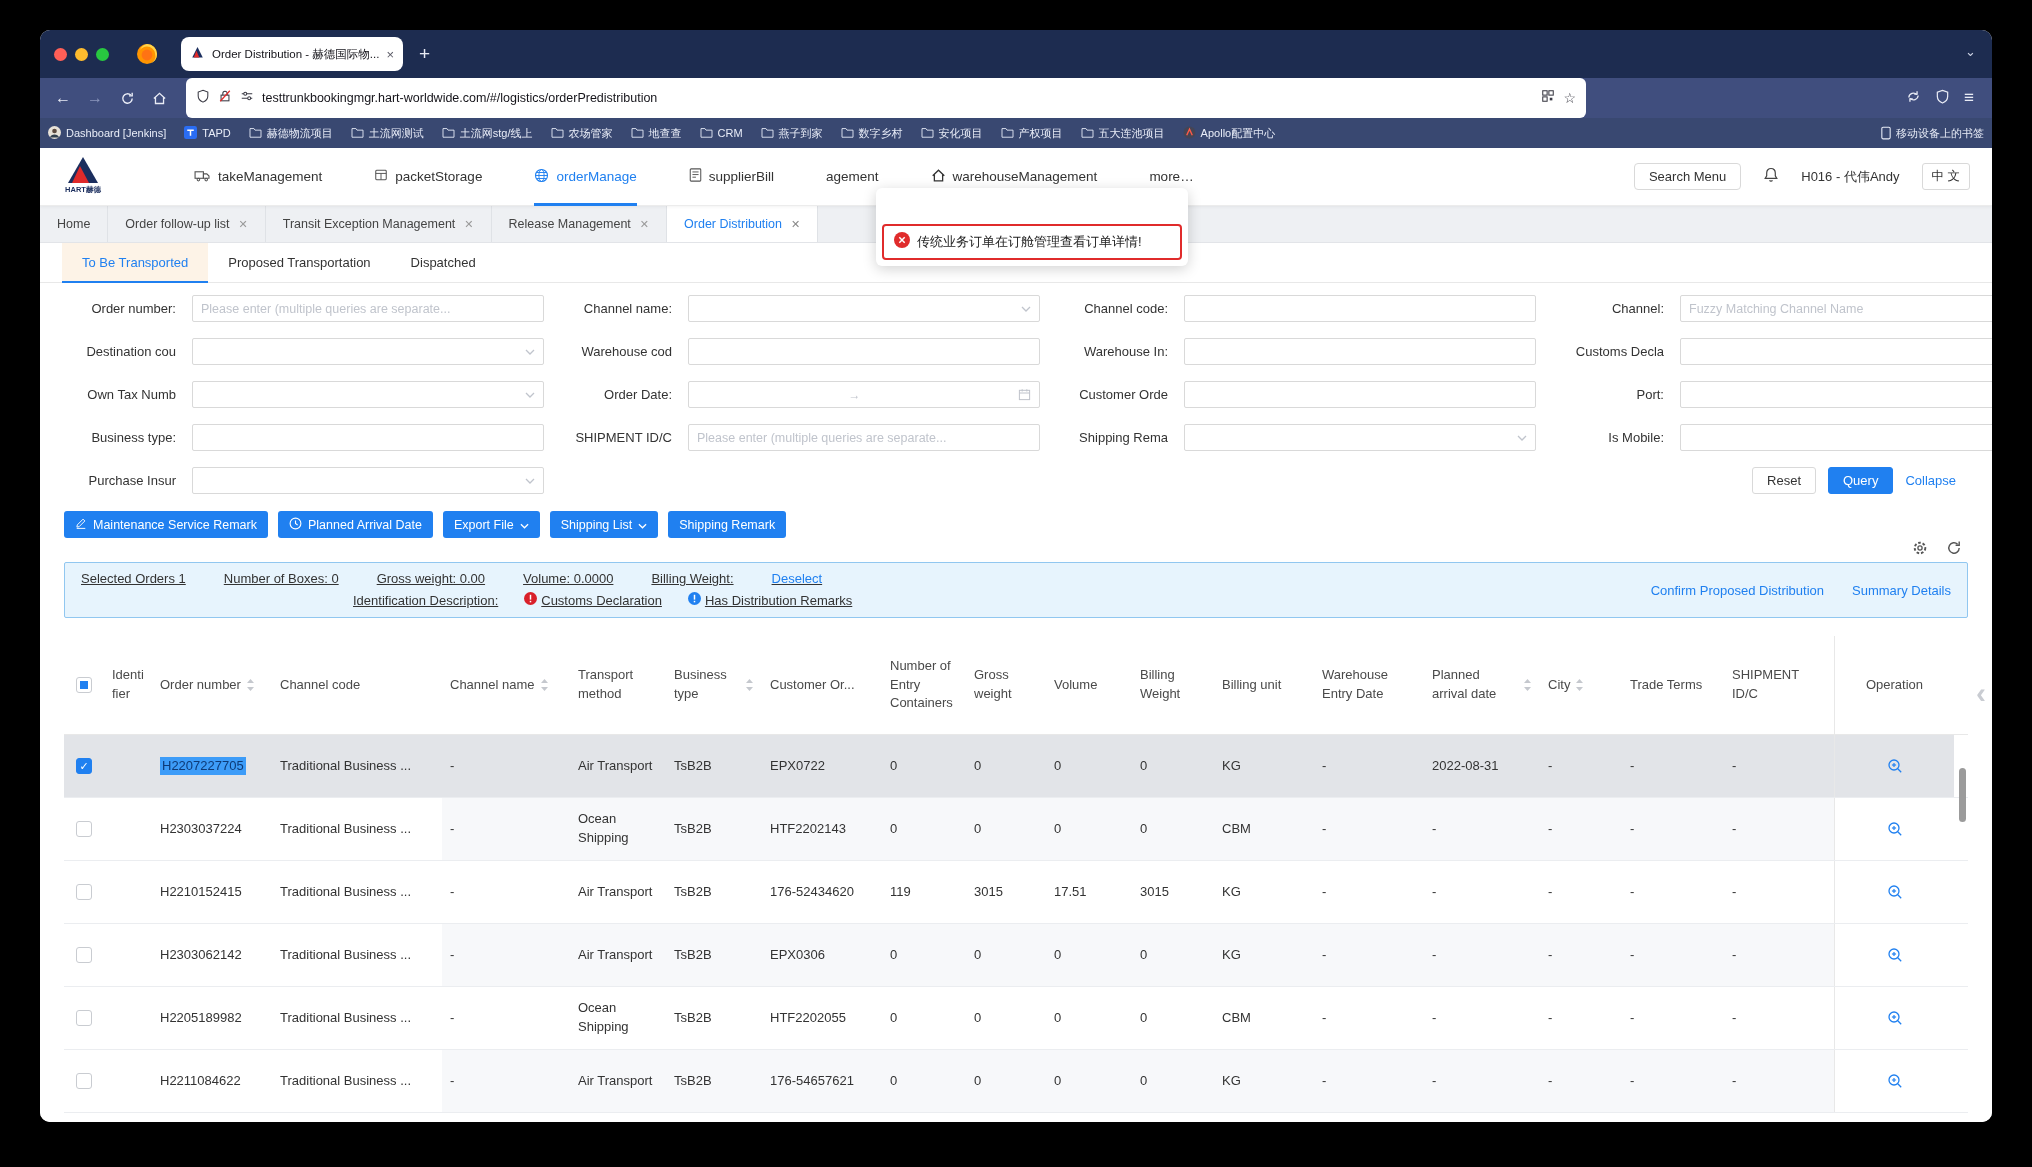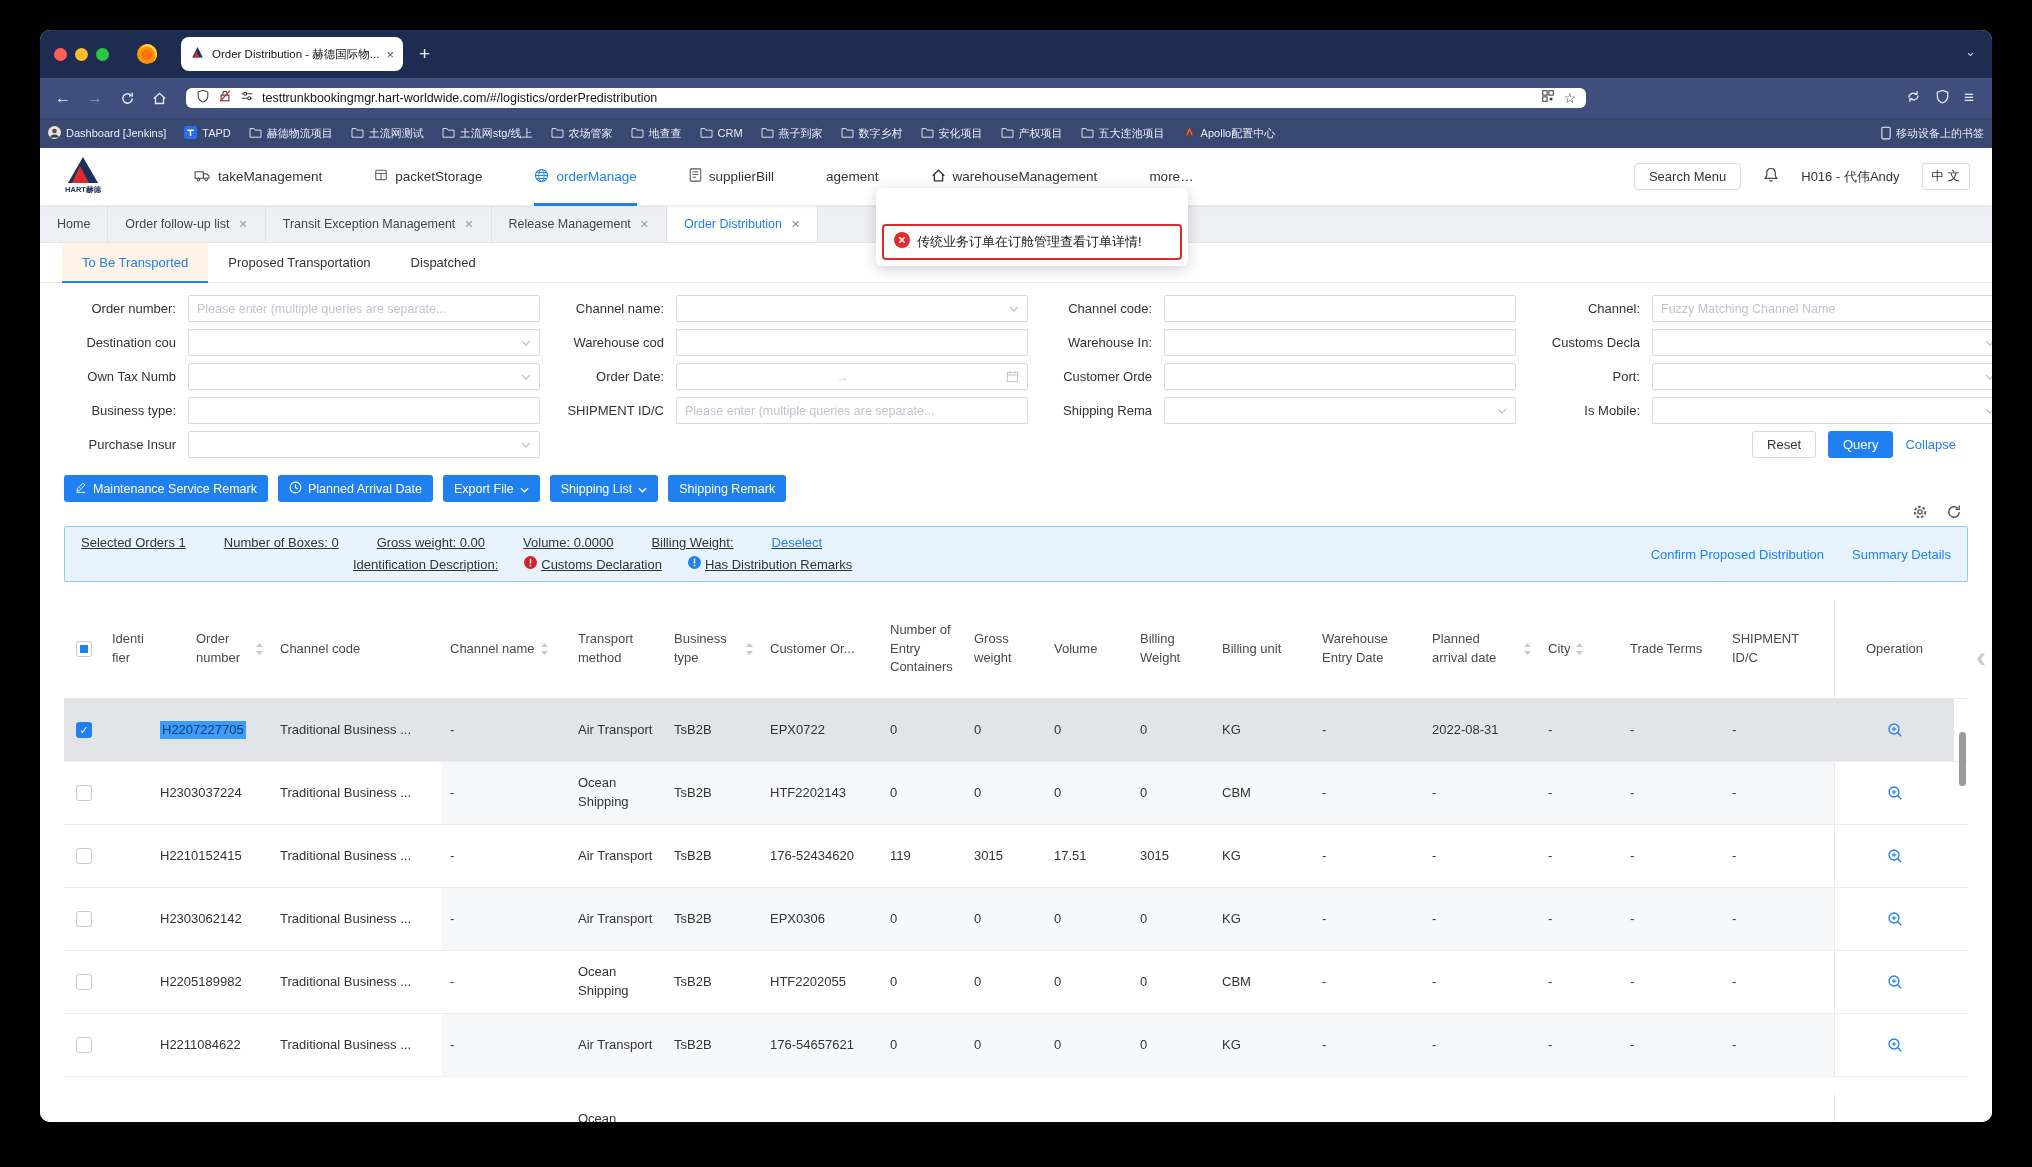--- a/index.html
+++ b/index.html
@@ -14,21 +14,21 @@
   .ff-icon { margin-right:22px; display:flex; }
   .tab { width:222px; height:34px; background:#fff; border-radius:8px; display:flex; align-items:center; padding:0 9px; gap:7px; }
   .tab-title { font-size:11.5px; color:#15141a; white-space:nowrap; overflow:hidden; text-overflow:clip; flex:1; }
   .tab-close { color:#5b5b66; font-size:13px; cursor:default; }
   .newtab { color:#e7eaf3; font-size:19px; margin-left:16px; }
   .tablist-btn { position:absolute; right:16px; top:14px; color:#cdd3e4; font-size:13px; }
 
   .navbar { height:40px; background:#404e7e; display:flex; align-items:center; padding:0 10px; gap:6px; }
   .navbtn { width:26px; height:26px; display:flex; align-items:center; justify-content:center; color:#e8ebf5; font-size:16px; border-radius:4px; }
   .navbtn.dim { color:#8d98bd; }
-  .urlbar { flex:0 0 1400px; height:20px; background:#fff; border-radius:6px; display:flex; align-items:center; padding:0 10px; gap:8px; margin-left:8px; }
+  .urlbar { flex:0 0 1400px; height:40px; background:#fff; border-radius:6px; display:flex; align-items:center; padding:0 10px; gap:8px; margin-left:8px; }
   .url-text { font-size:12.5px; color:#15141a; flex:1; white-space:nowrap; overflow:hidden; }
   .nav-right { display:flex; align-items:center; gap:14px; margin-left:auto; padding-right:8px; color:#e8ebf5; }
 
   .bookmarksbar { height:30px; background:#394871; display:flex; align-items:center; padding:0 8px; gap:18px; }
   .bm { display:flex; align-items:center; gap:5px; color:#e9edf8; font-size:11px; white-space:nowrap; }
   .bm-spacer { flex:1; }
 
   
   .app { position:relative; height:974px; background:#fff; }
   .appheader { height:58px; display:flex; align-items:center; padding:0 22px; border-bottom:1px solid #ececec; box-shadow:0 1px 3px rgba(0,0,0,.05); position:relative; }
@@ -50,21 +50,21 @@
   .ptab { display:flex; align-items:center; gap:9px; padding:0 17px; font-size:12.5px; color:#444; border-right:1px solid #dfe2e6; background:#eef0f3; }
   .ptab.active { background:#fff; color:#2080f0; }
   .ptab .x { color:#999; font-size:11px; }
   .ptab.active .x { color:#888; }
 
   .subtabs { height:40px; background:#fff; display:flex; align-items:stretch; border-bottom:1px solid #e8e8e8; padding-left:22px; }
   .stab { display:flex; align-items:center; padding:0 20px; font-size:13px; color:#333; position:relative; }
   .stab.active { color:#2080f0; background:#fdf3e7; }
   .stab.active:after { content:""; position:absolute; left:0; right:0; bottom:-1px; height:2px; background:#2080f0; }
 
-  .filters { position:relative; padding:12px 24px 8px 24px; display:grid; grid-template-columns:112px 352px 112px 352px 112px 352px 112px 352px; column-gap:12px; row-gap:7px; }
+  .filters { position:relative; padding:12px 24px 8px 24px; display:grid; grid-template-columns:112px 352px 112px 352px 112px 352px 112px 352px; column-gap:12px; row-gap:7px;gap:16px; }
   .flabel { font-size:13px; color:#333; text-align:right; align-self:center; white-space:nowrap; overflow:hidden; }
   .ffield { height:27px; border:1px solid #d9d9d9; border-radius:2px; background:#fff; display:flex; align-items:center; padding:0 8px; gap:6px; }
   .ffield .ph { font-size:12.5px; color:#c0c4cc; white-space:nowrap; overflow:hidden; flex:1; }
   .ffield .caret { margin-left:auto; display:flex; }
   .ffield.date { justify-content:center; }
   .ffield.date .arrow { color:#c0c4cc; font-size:12px; flex:1; text-align:center; }
   .filter-actions { position:absolute; right:36px; bottom:8px; display:flex; align-items:center; gap:12px; }
   .btn-reset { border:1px solid #d9d9d9; background:#fff; color:#333; font-size:13px; padding:5px 14px; border-radius:3px; }
   .btn-query { border:1px solid #2080f0; background:#2080f0; color:#fff; font-size:13px; padding:5px 14px; border-radius:3px; }
   .link { color:#2080f0; font-size:13px; }
@@ -607,21 +607,21 @@
     </div>
 
     <div class="tablewrap">
       <div class="tgrid thead" id="thead">
           <div class="cbcell th">
             <span class="checkbox ind"></span>
           </div>
           <div class="th" style="height:98px;">
             <span>Identifier</span>
           </div>
-          <div class="th" style="height:98px;margin-left:36px;">
+          <div class="th" style="height:98px;">
             <span>Order number</span>
             <span class="sorticon">
               <svg width="9" height="14" viewBox="0 0 9 14">
                 <path d="M4.5 1 8 5H1Z" fill="#c5c8ce"></path>
                 <path d="M4.5 13 1 9h7Z" fill="#c5c8ce"></path>
               </svg>
             </span>
           </div>
           <div class="th" style="height:98px;">
             <span>Channel code</span>

